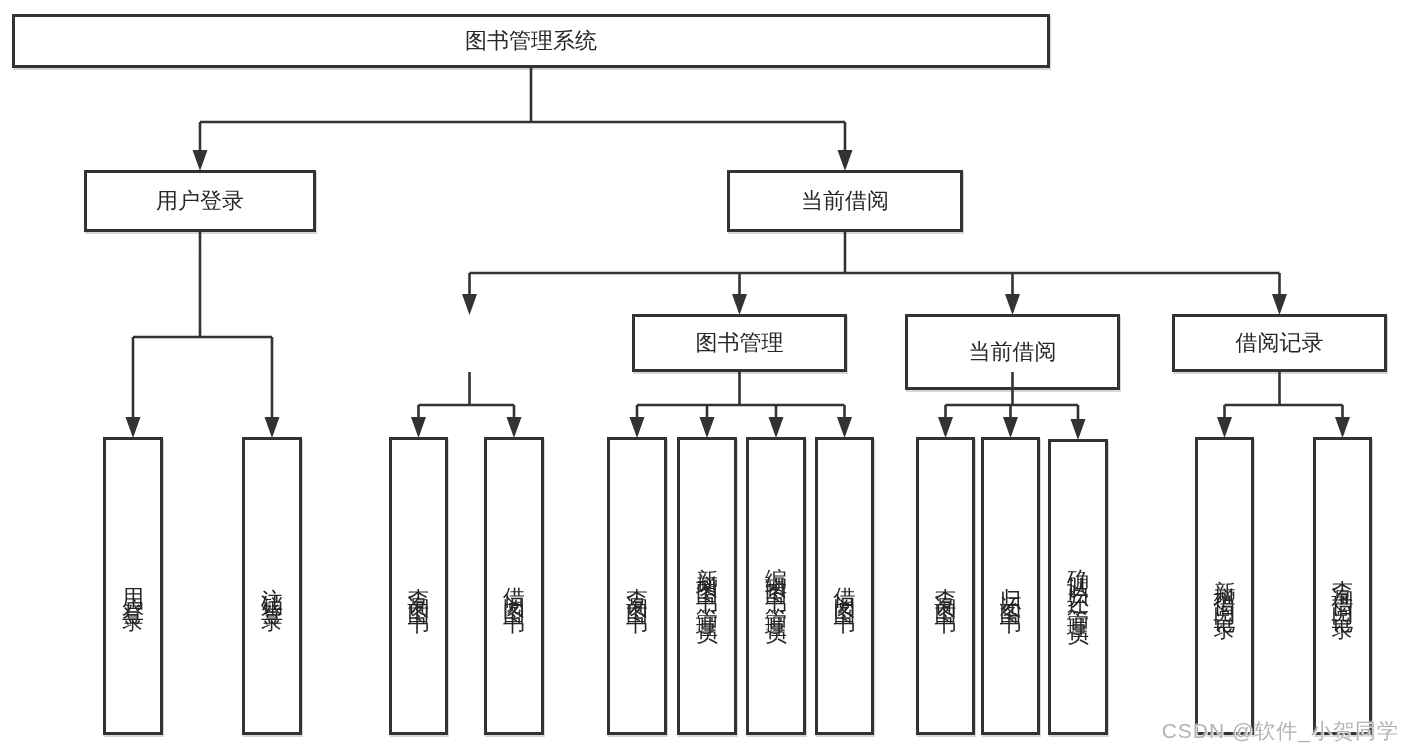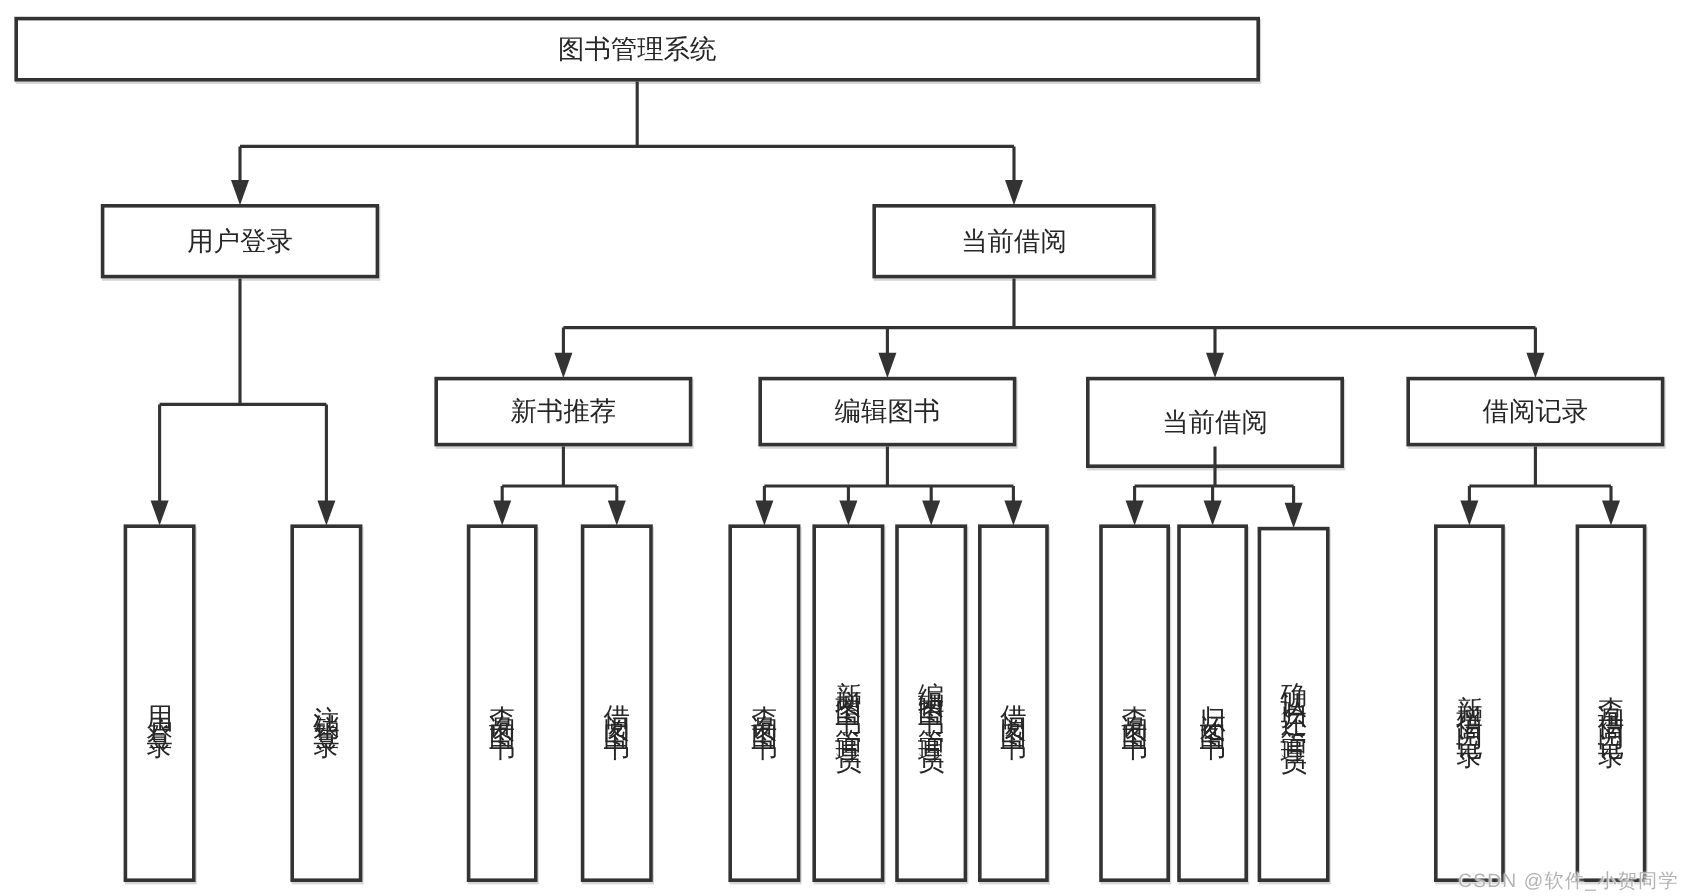--- a/index.html
+++ b/index.html
@@ -42,44 +42,41 @@
     left: 0;
     top: 0;
     z-index: 5;
     pointer-events: none;
   }
   #watermark {
     position: absolute;
     right: 6px;
     bottom: 2px;
     z-index: 9;
-    font-size: 16px;
+    font-size: 21px;
     color: #b3b3b3;
     text-shadow: 0 0 2px #ffffff, 1px 1px 1px #ffffff;
     letter-spacing: 1px;
   }
 </style>
 </head>
 <body>
 
 <div id="canvas">
   <div class="node node-h" style="left: 12px; top: 14px; width: 1038px; height: 54px; border-color: rgb(51, 51, 51);">
       <span class="node-label" style="color: rgb(38, 38, 38);">图书管理系统</span>
     </div>
     <div class="node node-h" style="left: 84px; top: 170px; width: 232px; height: 62px; border-color: rgb(51, 51, 51);">
       <span class="node-label" style="color: rgb(38, 38, 38);">用户登录</span>
     </div>
     <div class="node node-h" style="left: 727px; top: 170px; width: 236px; height: 62px; border-color: rgb(51, 51, 51);">
       <span class="node-label" style="color: rgb(38, 38, 38);">当前借阅</span>
     </div>
-    <div class="node node-h" style="left: 362px; top: 314px; width: 215px; height: 58px; border-color: rgb(51, 51, 51);">
-      <span class="node-label" style="color: rgb(38, 38, 38);">新书推荐</span>
-    </div>
     <div class="node node-h" style="left: 632px; top: 314px; width: 215px; height: 58px; border-color: rgb(51, 51, 51);">
-      <span class="node-label" style="color: rgb(38, 38, 38);">编辑图书</span>
+      <span class="node-label" style="color: rgb(38, 38, 38);">图书管理</span>
     </div>
     <div class="node node-h" style="left: 905px; top: 314px; width: 215px; height: 76px; border-color: rgb(51, 51, 51);">
       <span class="node-label" style="color: rgb(38, 38, 38);">当前借阅</span>
     </div>
     <div class="node node-h" style="left: 1172px; top: 314px; width: 215px; height: 58px; border-color: rgb(51, 51, 51);">
       <span class="node-label" style="color: rgb(38, 38, 38);">借阅记录</span>
     </div>
     <div class="node node-v" style="left: 103px; top: 437px; width: 60px; height: 298px; border-color: rgb(51, 51, 51);">
       <span class="node-label" style="color: rgb(38, 38, 38);">用户登录</span>
     </div>

